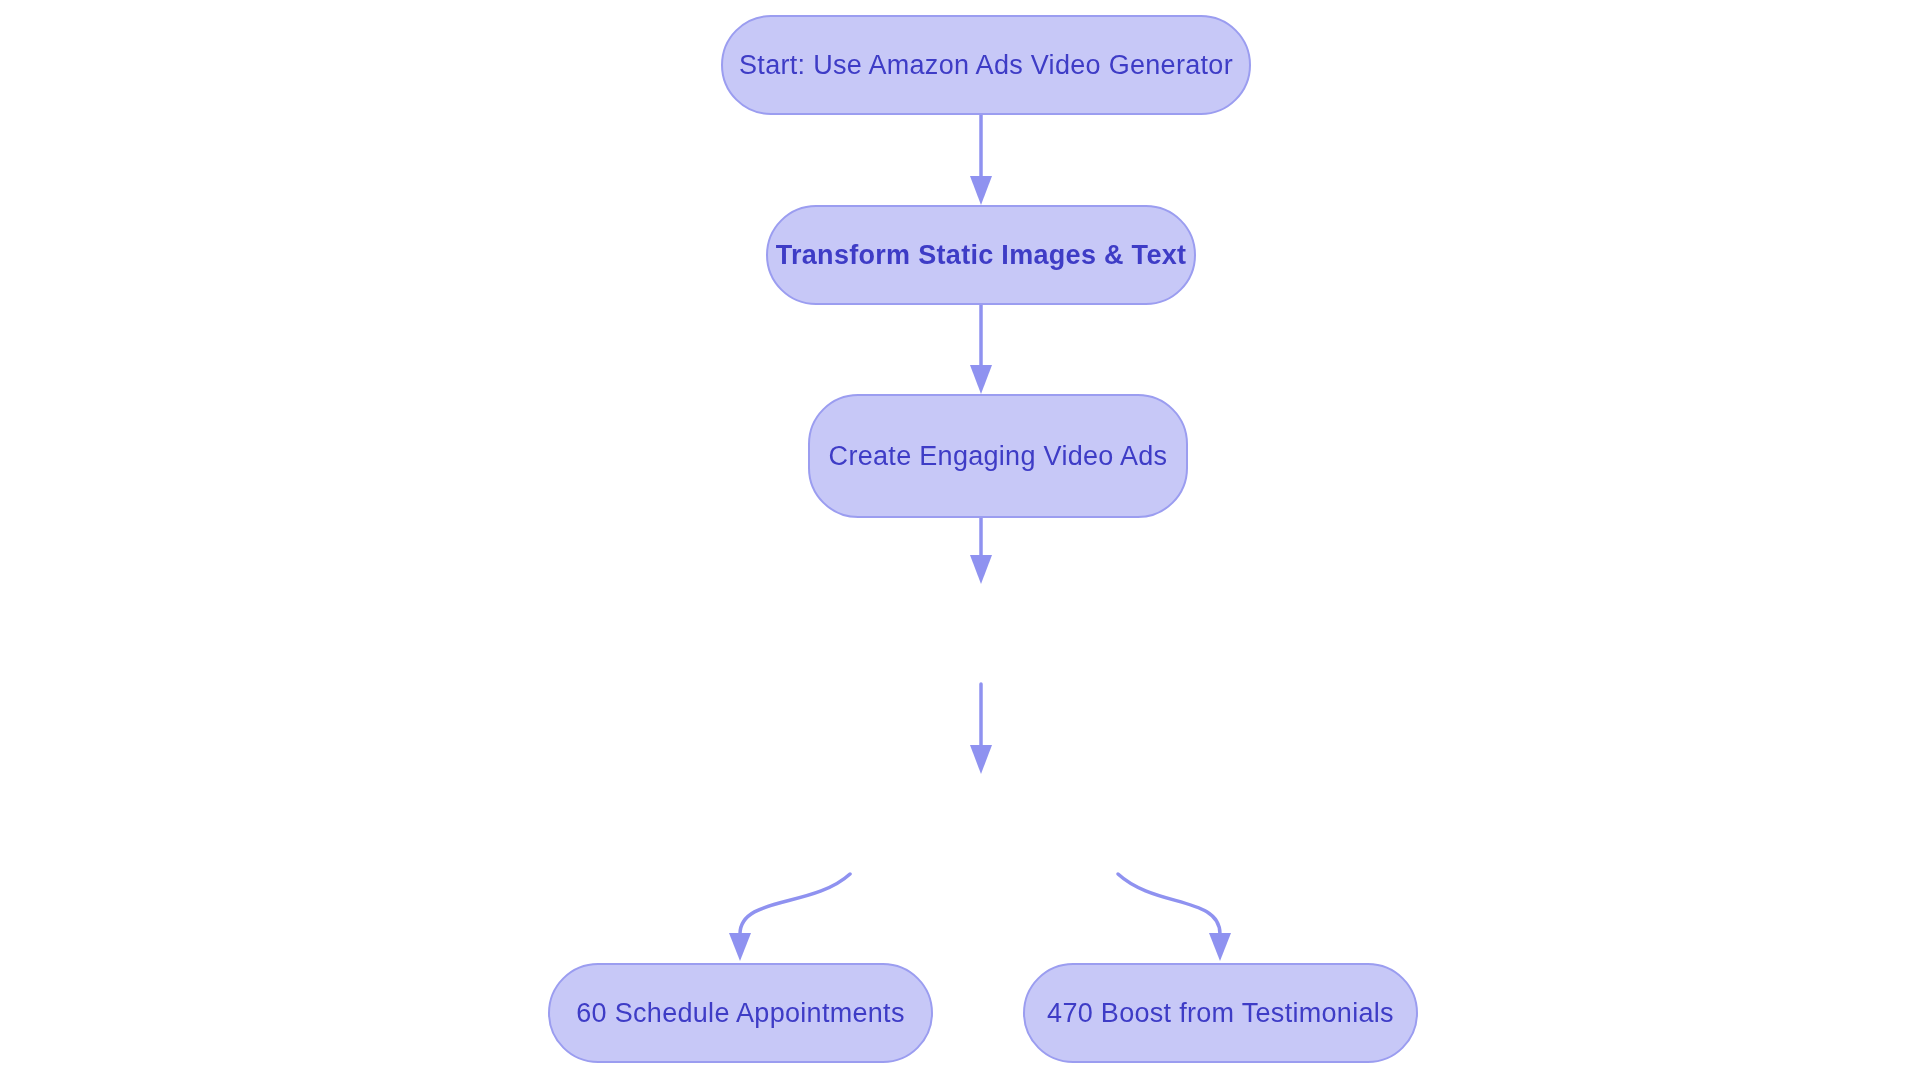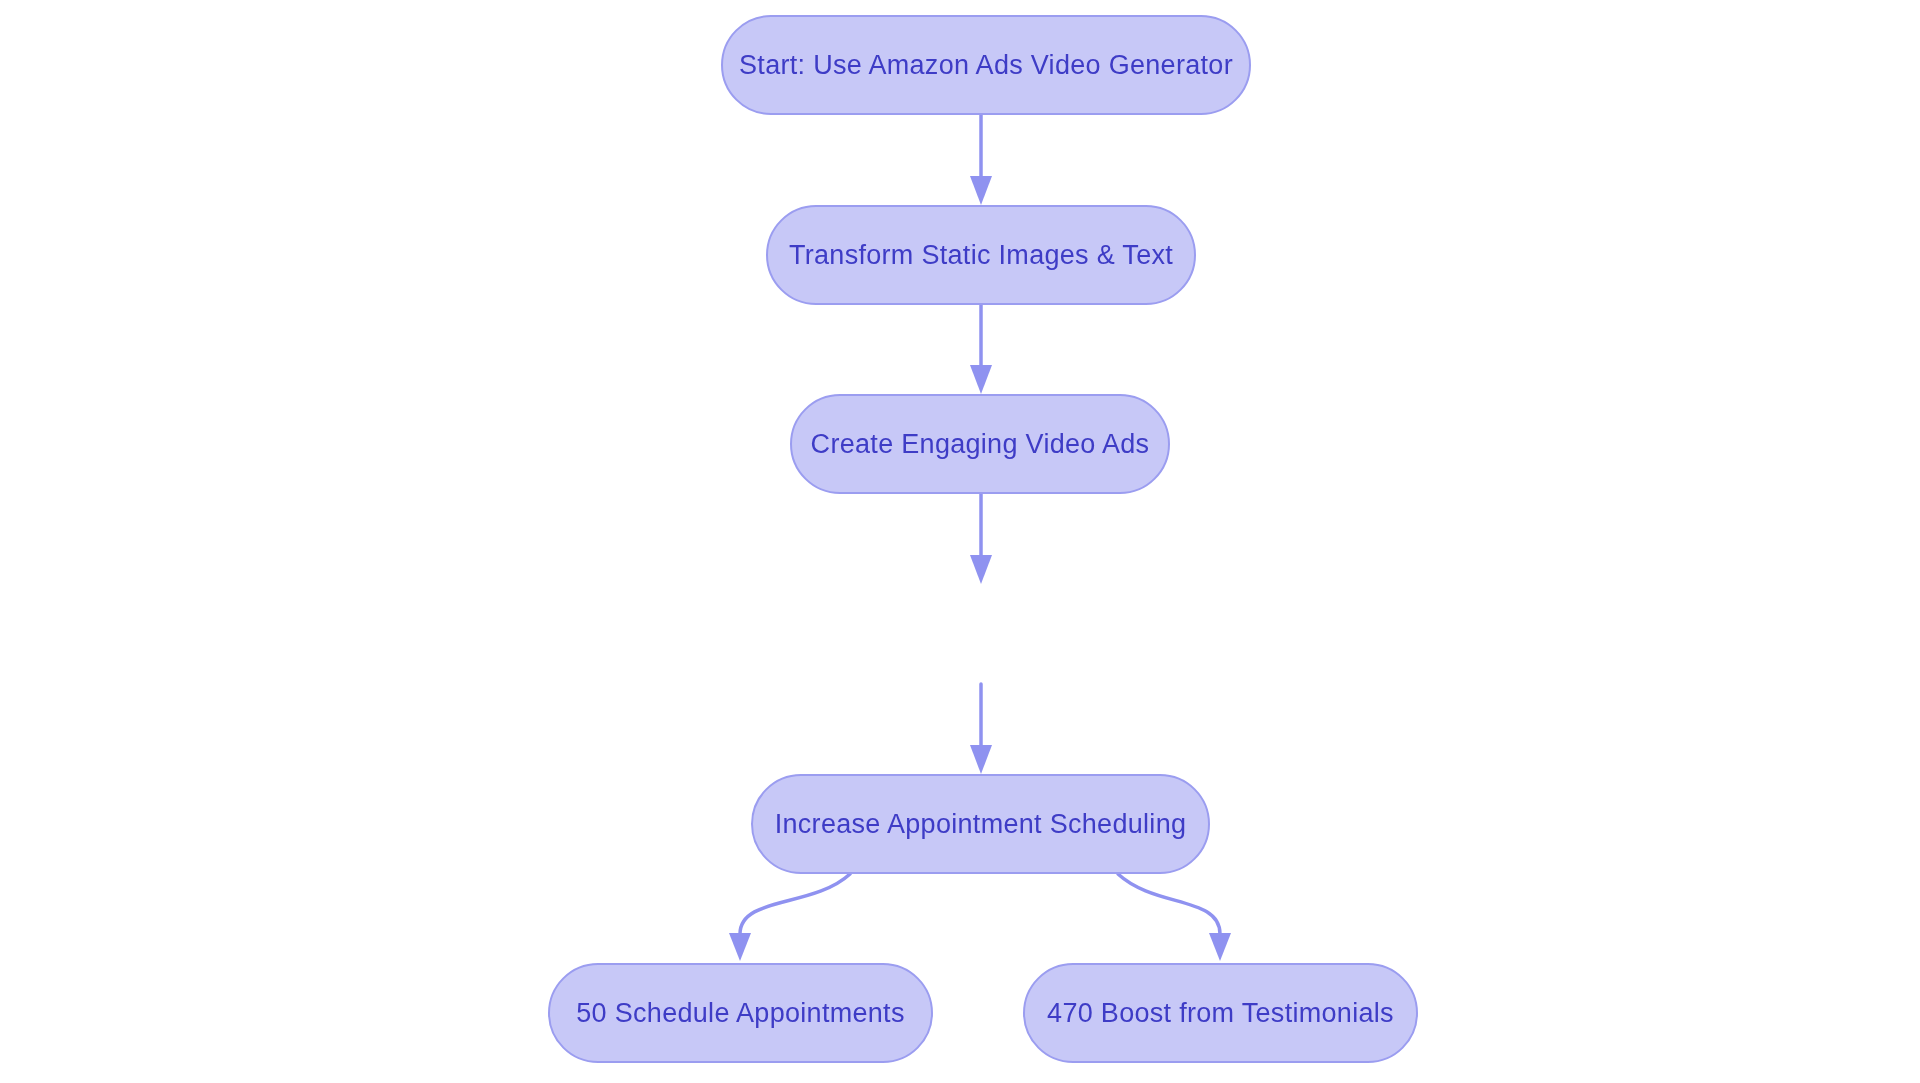--- a/index.html
+++ b/index.html
@@ -76,34 +76,31 @@
     <polygon class="edge-head" points="706,933 728,933 717,961"></polygon>
 
     <path class="edge-line" d="M 1095 874 C 1132 908, 1197 896, 1197 934"></path>
     <polygon class="edge-head" points="1186,933 1208,933 1197,961"></polygon>
   </svg>
 
   <div class="node" style="left:698px; top:15px; width:530px; height:100px;">
     <span>Start: Use Amazon Ads Video Generator</span>
   </div>
 
-  <div class="node" style="left:743px; top:205px; width:430px; height:100px;">
+  <div class="node" style="left:743px; top:205px; width:430px; height:100px;font-weight:bold;">
     <span>Transform Static Images &amp; Text</span>
   </div>
 
-  <div class="node" style="left:767px; top:394px; width:380px; height:100px;">
+  <div class="node" style="left:785px; top:394px; width:380px; height:124px;">
     <span>Create Engaging Video Ads</span>
   </div>
 
 
-  <div class="node" style="left:728px; top:774px; width:459px; height:100px;">
-    <span>Increase Appointment Scheduling</span>
-  </div>
 
   <div class="node" style="left:525px; top:963px; width:385px; height:100px;">
-    <span>50 Schedule Appointments</span>
+    <span>60 Schedule Appointments</span>
   </div>
 
   <div class="node" style="left:1000px; top:963px; width:395px; height:100px;">
     <span>470 Boost from Testimonials</span>
   </div>
 
 </div>
 
 </body></html>

